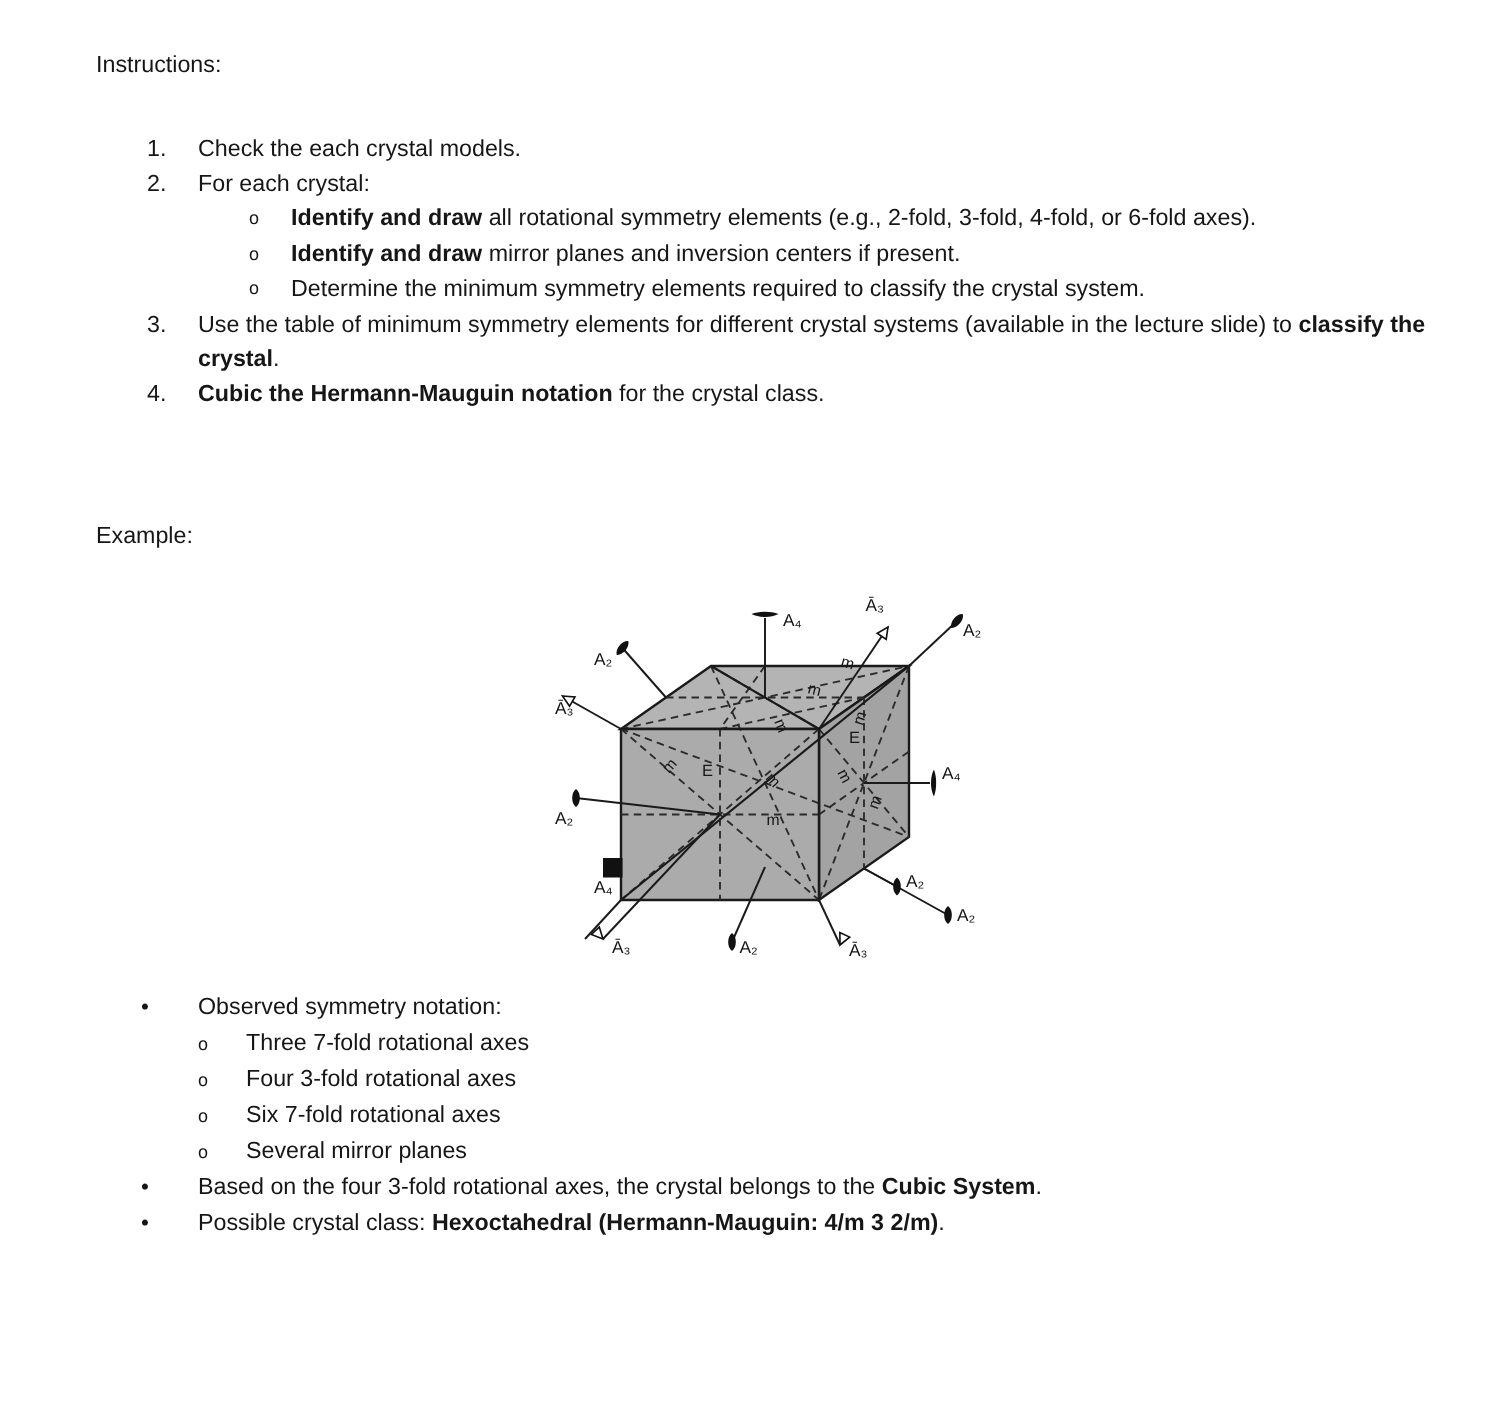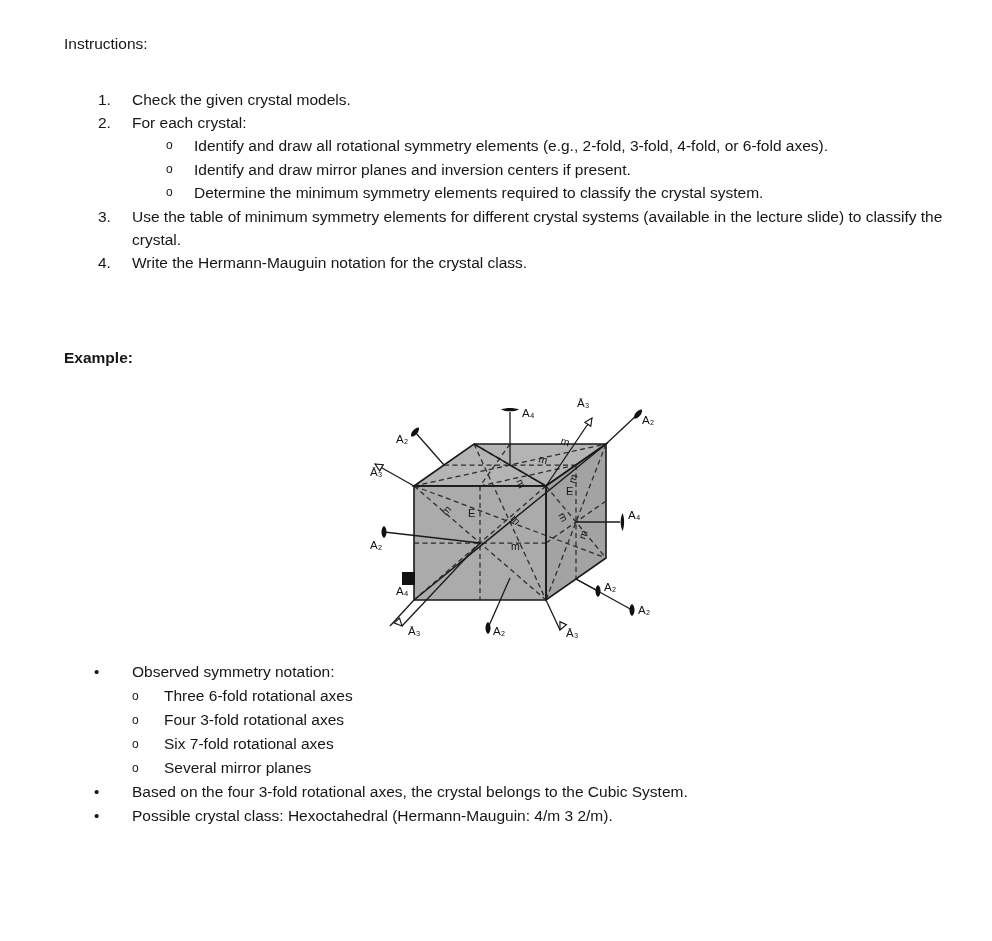--- a/index.html
+++ b/index.html
@@ -27,21 +27,21 @@
 
   
   .heading {
     position: absolute;
     font-size: 15.5px;
     color: #161616;
     white-space: nowrap;
   }
 
   .instructions-label { left: 64px; top: 36px; }
-  .example-label      { left: 64px; top: 350px; font-weight: bold; }
+  .example-label      { left: 64px; top: 350px; }
 
   
   .num-list {
     position: absolute;
     left: 98px;
     top: 88px;
     width: 880px;
   }
   .num-item {
     position: relative;
@@ -72,21 +72,21 @@
     color: #161616;
   }
   .sub-item > .circ-marker {
     position: absolute;
     left: 34px;
     top: 0;
     font-size: 12px;
     line-height: 23.5px;
   }
 
-  b, .b { font-weight: normal; }
+  b, .b { font-weight: bold; }
 
   
   .bullets {
     position: absolute;
     left: 94px;
     top: 660px;
     width: 880px;
   }
   .bullet-item {
     position: relative;
@@ -131,21 +131,21 @@
 <body>
 
 <div class="page">
 
   <div class="heading instructions-label">Instructions:</div>
 
   <div class="num-list">
 
     <div class="num-item">
       <span class="num-marker">1.</span>
-      <span>Check the given crystal models.</span>
+      <span>Check the each crystal models.</span>
     </div>
 
     <div class="num-item">
       <span class="num-marker">2.</span>
       <span>For each crystal:</span>
       <ul class="sub-list">
         <li class="sub-item">
           <span class="circ-marker">o</span><b>Identify and draw</b><span> all rotational symmetry elements (e.g., 2-fold, 3-fold, 4-fold, or 6-fold axes).</span>
         </li>
         <li class="sub-item">
@@ -155,21 +155,21 @@
           <span class="circ-marker">o</span><span>Determine the minimum symmetry elements required to classify the crystal system.</span>
         </li>
       </ul>
     </div>
 
     <div class="num-item" style="max-width:880px;">
       <span class="num-marker">3.</span><span>Use the table of minimum symmetry elements for different crystal systems (available in the lecture slide) to </span><b>classify the crystal</b><span>.</span>
     </div>
 
     <div class="num-item">
-      <span class="num-marker">4.</span><b>Write the Hermann-Mauguin notation</b><span> for the crystal class.</span>
+      <span class="num-marker">4.</span><b>Cubic the Hermann-Mauguin notation</b><span> for the crystal class.</span>
     </div>
 
   </div>
 
   <div class="heading example-label">Example:</div>
 
   <div class="figure">
     <svg width="290" height="252" viewBox="0 0 290 252" xmlns="http://www.w3.org/2000/svg">
       <defs>
 
@@ -354,21 +354,21 @@
   </div>
 
   <div class="bullets">
 
     <div class="bullet-item">
       <span class="dot-marker">•</span>
       <span>Observed symmetry notation:</span>
     </div>
     <div class="bullet-sub">
       <span class="circ-marker2">o</span>
-      <span>Three 6-fold rotational axes</span>
+      <span>Three 7-fold rotational axes</span>
     </div>
     <div class="bullet-sub">
       <span class="circ-marker2">o</span>
       <span>Four 3-fold rotational axes</span>
     </div>
     <div class="bullet-sub">
       <span class="circ-marker2">o</span>
       <span>Six 7-fold rotational axes</span>
     </div>
     <div class="bullet-sub">

